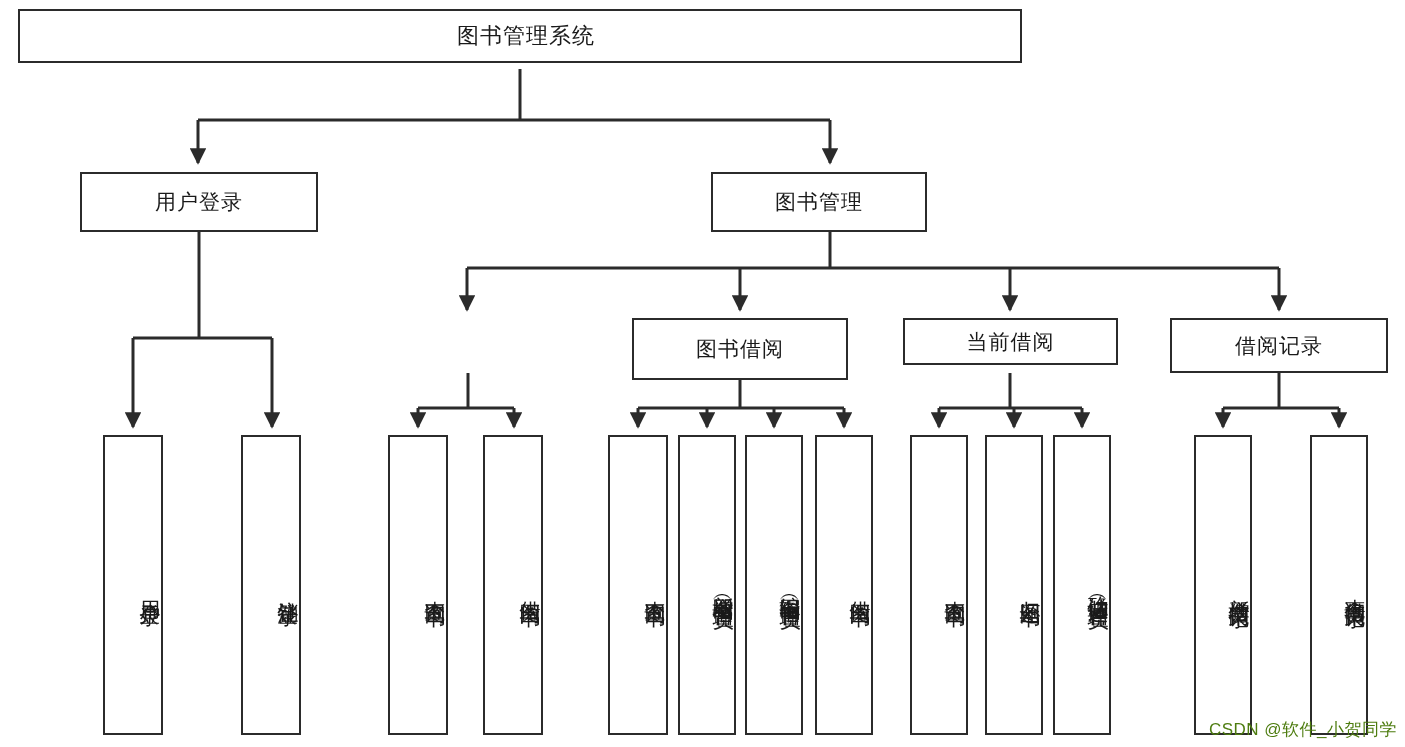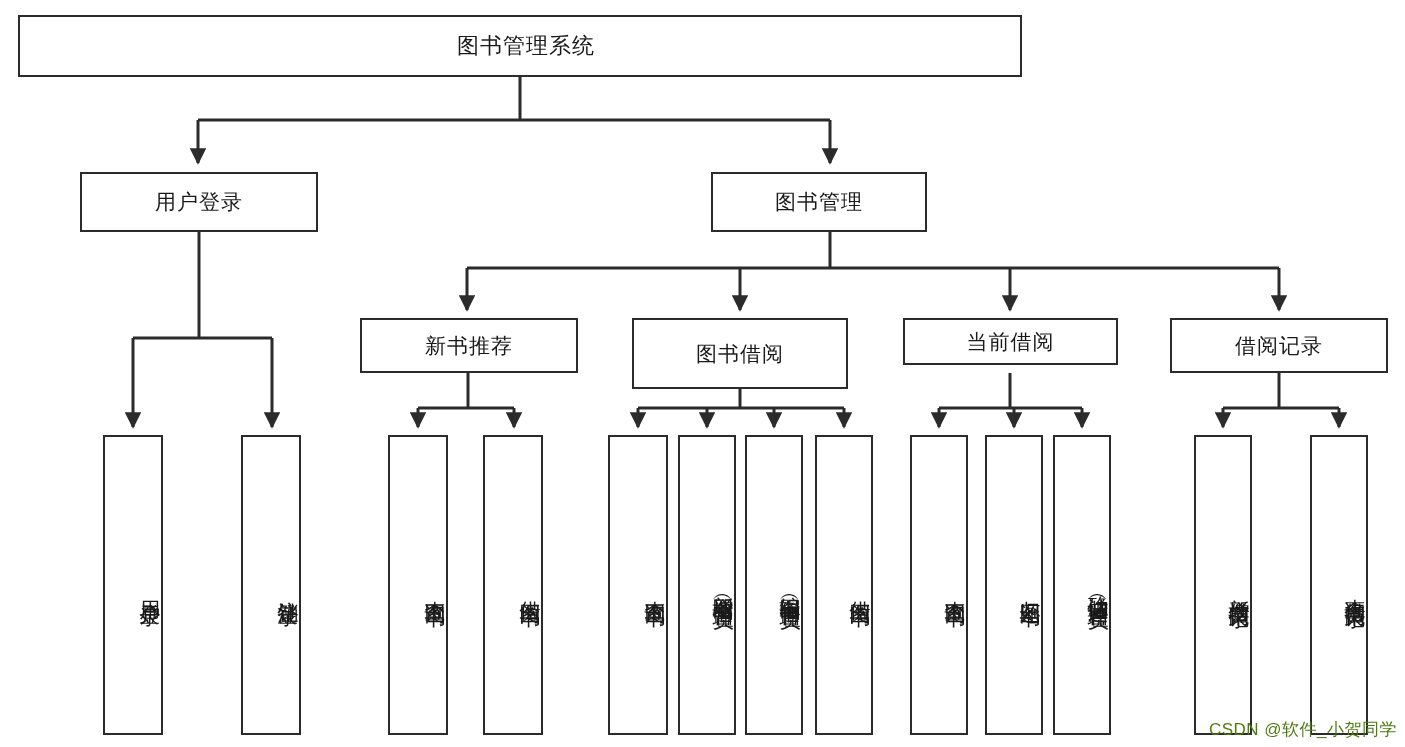--- a/index.html
+++ b/index.html
@@ -115,35 +115,32 @@
       <path d="M 1014 408 L 1014 427" marker-end="url(#arrow)"></path>
       <path d="M 1082 408 L 1082 427" marker-end="url(#arrow)"></path>
 
       <path d="M 1279 373 L 1279 408"></path>
       <path d="M 1223 408 L 1339 408"></path>
       <path d="M 1223 408 L 1223 427" marker-end="url(#arrow)"></path>
       <path d="M 1339 408 L 1339 427" marker-end="url(#arrow)"></path>
     </g>
   </svg>
 
-  <div class="node h" id="root-node" style="left: 18px; top: 15px; width: 1004px; height: 62px; padding-left: 12px;">
+  <div class="node h" id="root-node" style="left: 18px; top: 9px; width: 1004px; height: 54px; padding-left: 12px;">
     <span>图书管理系统</span>
   </div>
 
   <div class="node h" style="left: 80px; top: 172px; width: 238px; height: 60px;">
     <span>用户登录</span>
   </div>
   <div class="node h" style="left: 711px; top: 172px; width: 216px; height: 60px;">
     <span>图书管理</span>
   </div>
 
-  <div class="node h" style="left: 360px; top: 318px; width: 218px; height: 55px;">
-    <span>新书推荐</span>
-  </div>
-  <div class="node h" style="left: 632px; top: 318px; width: 216px; height: 71px;">
+  <div class="node h" style="left: 632px; top: 318px; width: 216px; height: 62px;">
     <span>图书借阅</span>
   </div>
   <div class="node h" style="left: 903px; top: 318px; width: 215px; height: 47px;">
     <span>当前借阅</span>
   </div>
   <div class="node h" style="left: 1170px; top: 318px; width: 218px; height: 55px;">
     <span>借阅记录</span>
   </div>
 
   <div class="node v" style="left: 103px; top: 435px; width: 60px; height: 300px;">

